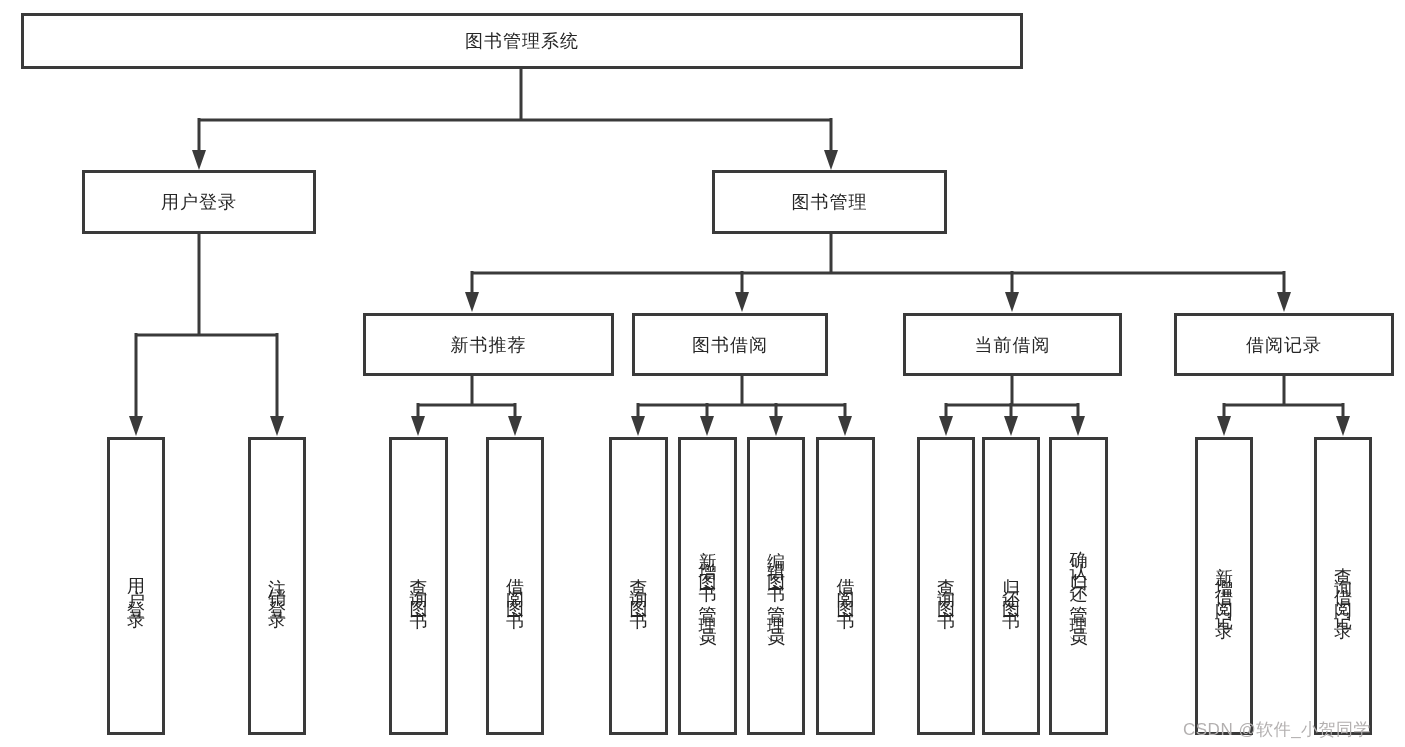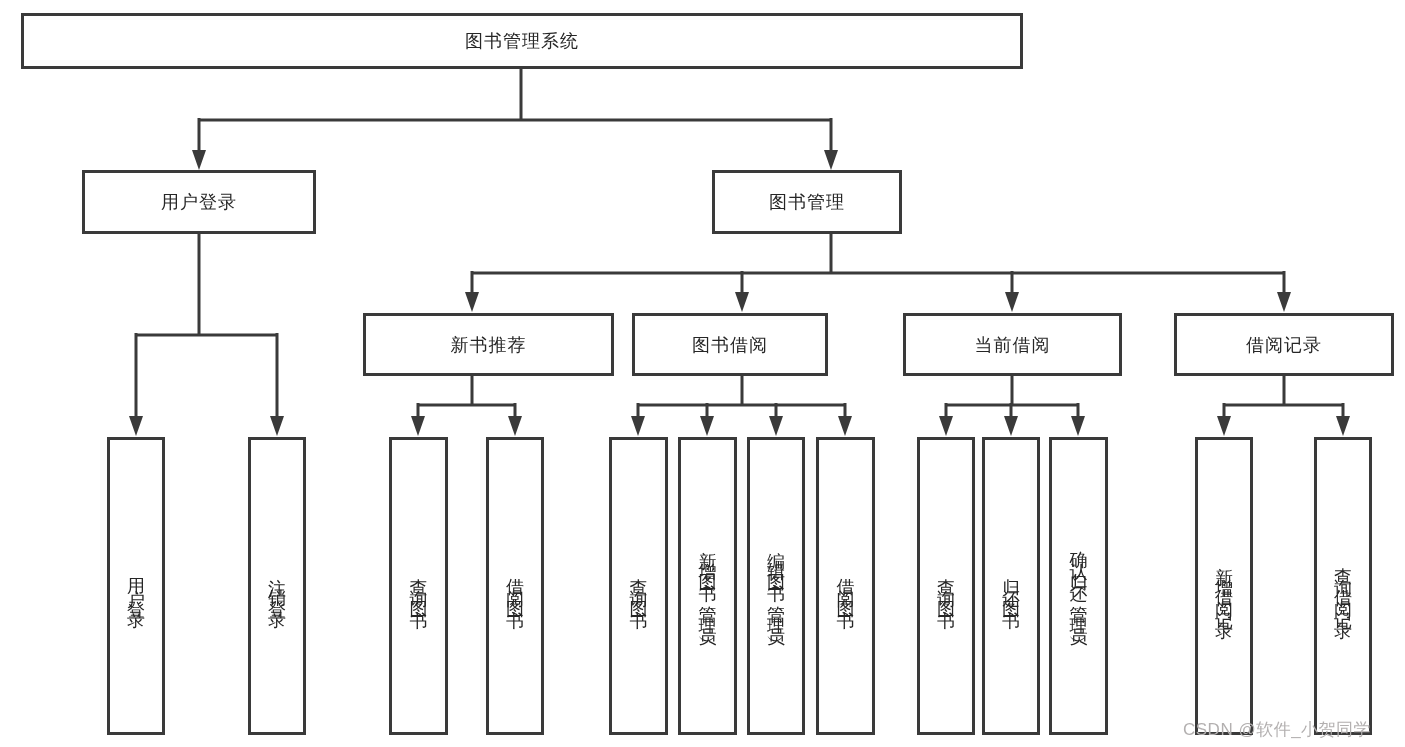--- a/index.html
+++ b/index.html
@@ -37,21 +37,21 @@
     align-items: center;
     justify-content: center;
     font-size: 18px;
     letter-spacing: 11px;
     top: 437px;
     height: 298px;
   }
   
   .n-root    { left: 21px;  top: 13px;  width: 1002px; height: 56px; text-align: center; }
   .n-login   { left: 82px;  top: 170px; width: 234px;  height: 64px; }
-  .n-mgmt    { left: 712px; top: 170px; width: 190px;  height: 64px; }
+  .n-mgmt    { left: 712px; top: 170px; width: 235px;  height: 64px; }
   .n-newrec  { left: 363px; top: 313px; width: 251px;  height: 63px; }
   .n-borrow  { left: 632px; top: 313px; width: 196px;  height: 63px; }
   .n-current { left: 903px; top: 313px; width: 219px;  height: 63px; }
   .n-record  { left: 1174px;top: 313px; width: 220px;  height: 63px; }
   
   .a1 { left: 107px;  width: 58px; }
   .a2 { left: 248px;  width: 58px; }
   .b1 { left: 389px;  width: 59px; }
   .b2 { left: 486px;  width: 58px; }
   .c1 { left: 609px;  width: 59px; }

